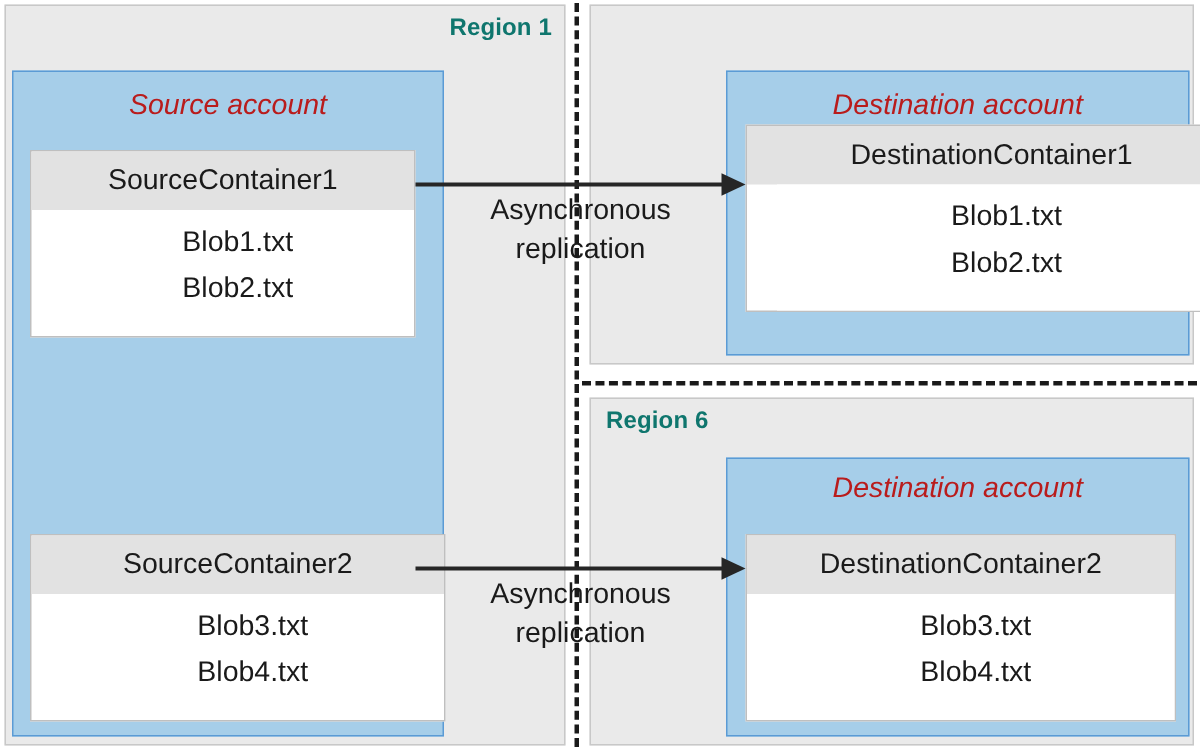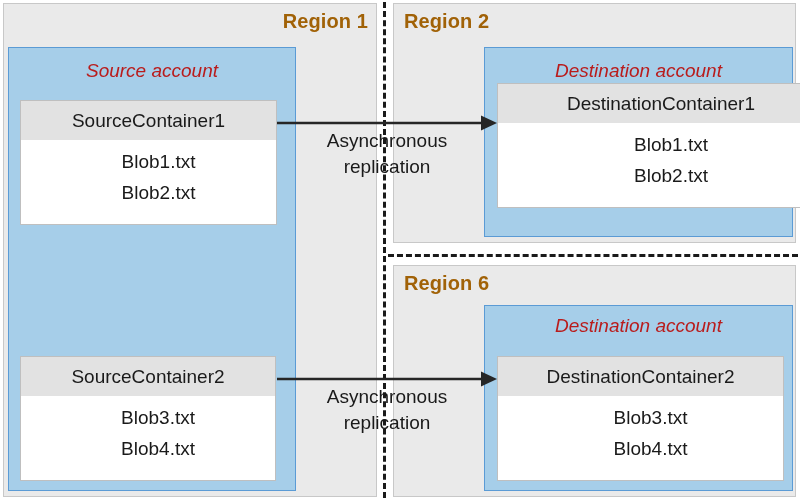--- a/index.html
+++ b/index.html
@@ -23,23 +23,23 @@
 
   
   .region {
     position: absolute;
     background: #eaeaea;
     border: 1px solid #c8c8c8;
     box-sizing: border-box;
   }
   .region-title {
     position: absolute;
-    font-size: 20px;
+    font-size: 16px;
     font-weight: bold;
-    color: #a16207;
+    color: #0f766e;
     letter-spacing: 0.1px;
     white-space: nowrap;
   }
 
   
   .account {
     position: absolute;
     background: #a6cee9;
     border: 1px solid #5b9bd5;
     box-sizing: border-box;
@@ -129,30 +129,29 @@
   <div class="account-title" style="left:8px; top:60px; width:288px;">Source account</div>
 
   <div class="container-card" style="left:20px; top:100px; width:257px; height:125px;">
     <div class="container-header">SourceContainer1</div>
     <div class="blob-list">
       <div class="blob">Blob1.txt</div>
       <div class="blob">Blob2.txt</div>
     </div>
   </div>
 
-  <div class="container-card" style="left:20px; top:356px; width:256px; height:125px;">
+  <div class="container-card" style="left:20px; top:356px; width:277px; height:125px;">
     <div class="container-header">SourceContainer2</div>
     <div class="blob-list">
       <div class="blob">Blob3.txt</div>
       <div class="blob">Blob4.txt</div>
     </div>
   </div>
 
   <div class="region" style="left:393px; top:3px; width:403px; height:240px;"></div>
-  <div class="region-title" style="left:404px; top:10px; width:160px; text-align:left;">Region 2</div>
 
   <div class="account" style="left:484px; top:47px; width:309px; height:190px;"></div>
   <div class="account-title" style="left:484px; top:60px; width:309px;">Destination account</div>
 
   <div class="container-card" style="left:497px; top:83px; width:328px; height:125px;">
     <div class="container-header">DestinationContainer1</div>
     <div class="blob-list">
       <div class="blob">Blob1.txt</div>
       <div class="blob">Blob2.txt</div>
     </div>

